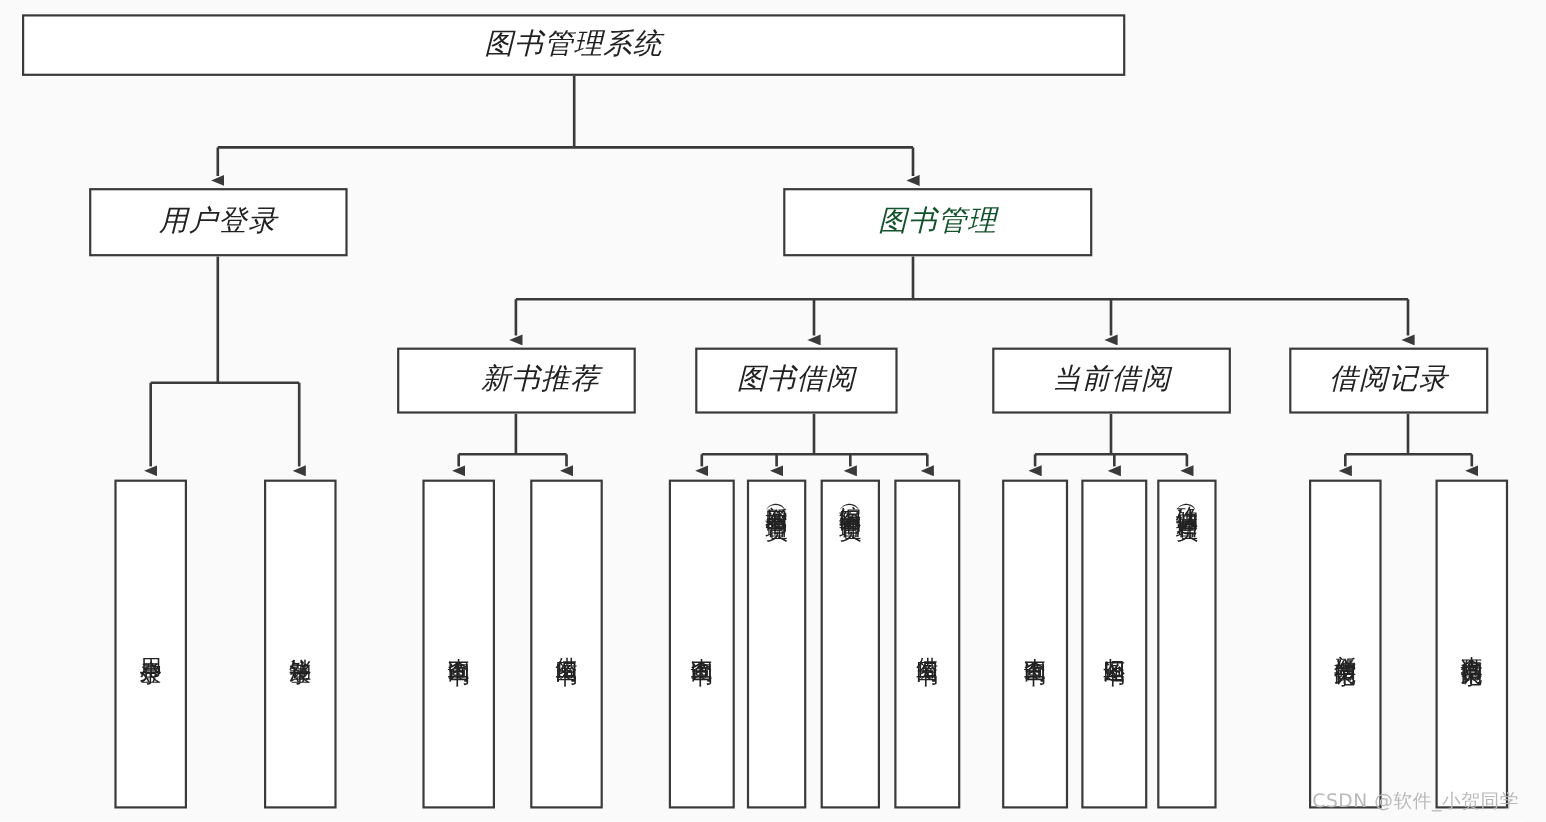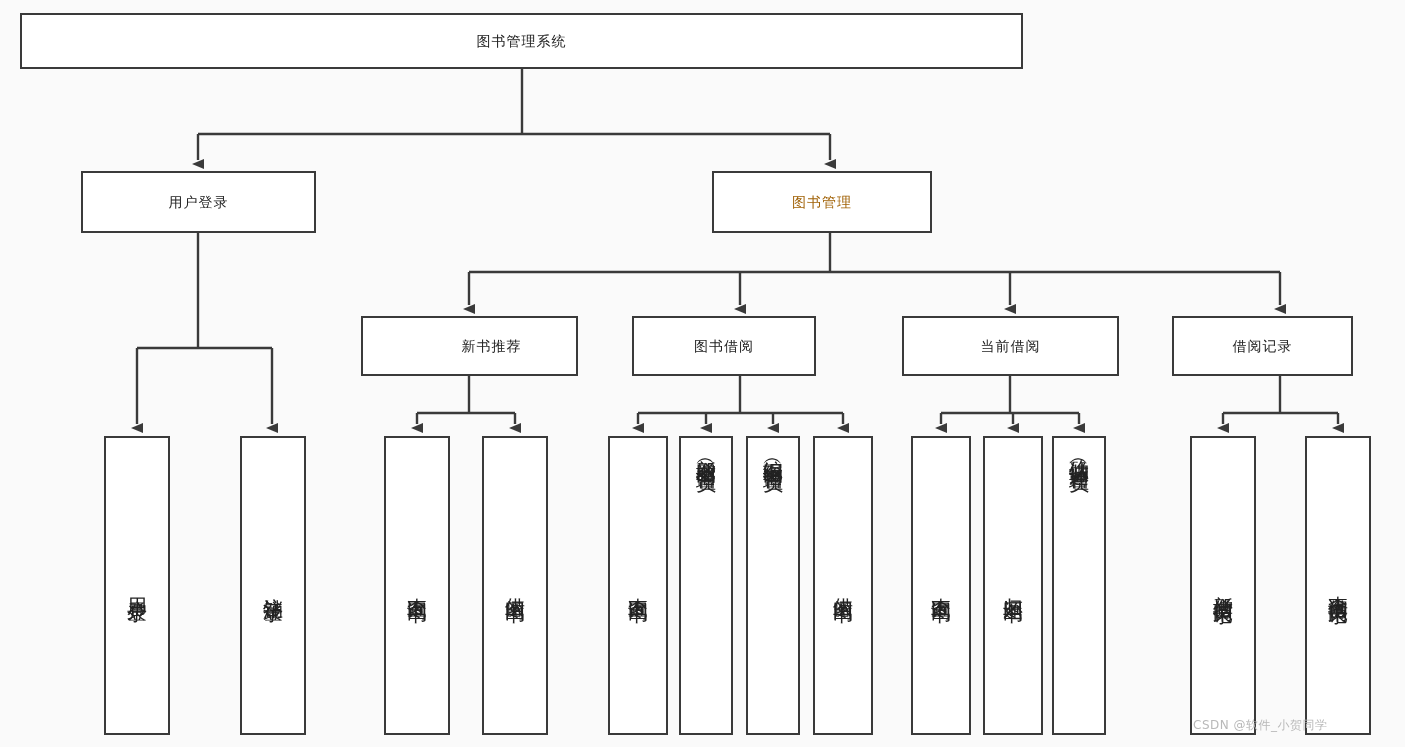--- a/index.html
+++ b/index.html
@@ -30,44 +30,45 @@
     border: 2px solid #3a3a3a;
     display: flex;
     align-items: center;
     justify-content: center;
     color: #222222;
   }
   .node.horiz {
     text-align: center;
   }
   .node.horiz .node-label {
-    font-size: 14px;
+    font-size: 26px;
     line-height: 1.2;
     letter-spacing: 1px;
     white-space: nowrap;
+    font-style: italic;
   }
   .node.leaf {
     align-items: center;
     justify-content: center;
     padding: 6px 0;
   }
   .node.leaf .node-label {
     writing-mode: vertical-rl;
     text-orientation: upright;
     font-size: 20px;
     line-height: 1.35;
     letter-spacing: 2px;
     white-space: nowrap;
   }
   .node.leaf.tall-text {
     align-items: flex-start;
   }
   .watermark {
     position: absolute;
-    font-size: 12px;
+    font-size: 17px;
     color: #b9b9b9;
     white-space: nowrap;
     letter-spacing: 0.5px;
   }
 </style>
 </head>
 <body>
 
 <div id="canvas" style="background: rgb(250, 250, 250);">
 
@@ -121,21 +122,21 @@
     </g>
   </svg>
 
   <div class="node horiz" style="left: 20px; top: 13px; width: 1003px; height: 56px; border-color: rgb(58, 58, 58); background: rgb(255, 255, 255); color: rgb(34, 34, 34);">
     <span class="node-label">图书管理系统</span>
   </div>
 
   <div class="node horiz" style="left: 81px; top: 171px; width: 235px; height: 62px; border-color: rgb(58, 58, 58); background: rgb(255, 255, 255); color: rgb(34, 34, 34);">
     <span class="node-label">用户登录</span>
   </div>
-  <div class="node horiz" style="left: 712px; top: 171px; width: 220px; height: 62px; border-color: rgb(58, 58, 58); background: rgb(255, 255, 255); color: #a16207; text-align: right;">
+  <div class="node horiz" style="left: 712px; top: 171px; width: 281px; height: 62px; border-color: rgb(58, 58, 58); background: rgb(255, 255, 255); color: #14532d; text-align: right;">
     <span class="node-label">图书管理</span>
   </div>
 
   <div class="node horiz" style="left: 361px; top: 316px; width: 217px; height: 60px; border-color: rgb(58, 58, 58); background: rgb(255, 255, 255); color: rgb(34, 34, 34); padding-left: 44px;">
     <span class="node-label">新书推荐</span>
   </div>
   <div class="node horiz" style="left: 632px; top: 316px; width: 184px; height: 60px; border-color: rgb(58, 58, 58); background: rgb(255, 255, 255); color: rgb(34, 34, 34);">
     <span class="node-label">图书借阅</span>
   </div>
   <div class="node horiz" style="left: 902px; top: 316px; width: 217px; height: 60px; border-color: rgb(58, 58, 58); background: rgb(255, 255, 255); color: rgb(34, 34, 34); text-align: right;">

